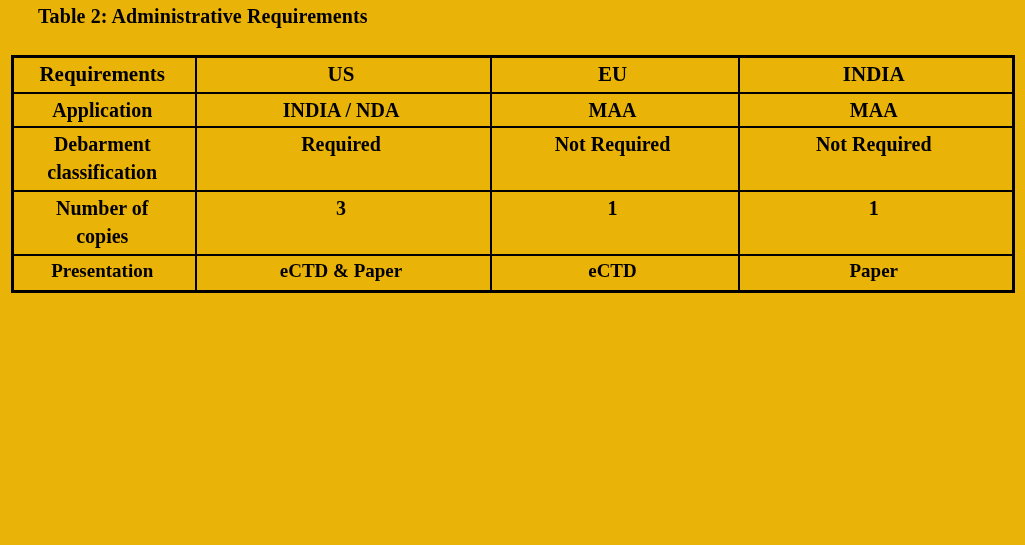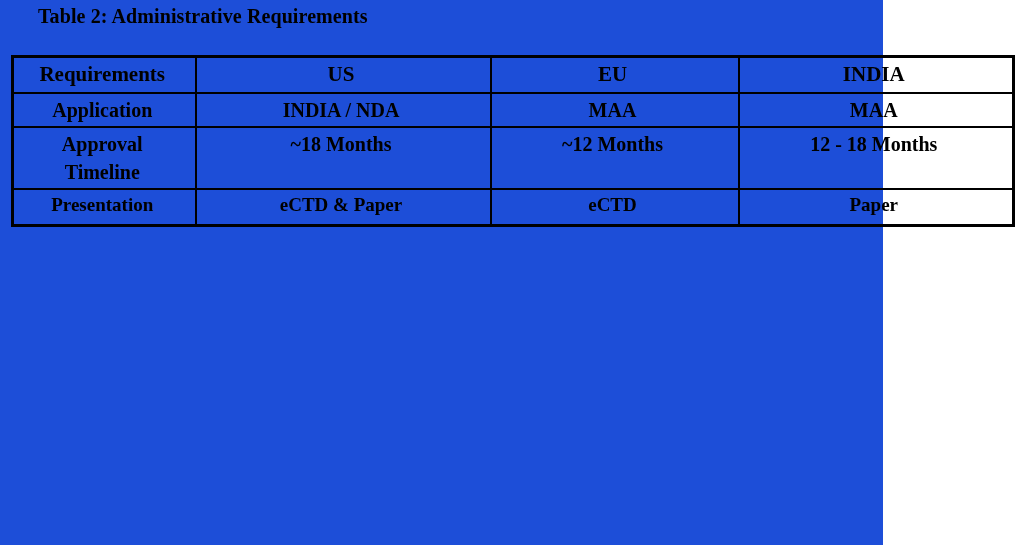--- a/index.html
+++ b/index.html
@@ -9,23 +9,23 @@
   }
   body {
     width: 1025px;
     height: 545px;
     font-family: "Liberation Serif", "DejaVu Serif", serif;
     color: #000000;
     overflow: hidden;
   }
   .page {
     position: relative;
-    width: 883px;
+    width: 1025px;
     height: 545px;
-    background: #1d4ed8;
+    background: #eab308;
   }
   .table-title {
     position: absolute;
     left: 38px;
     top: 3px;
     font-size: 20px;
     font-weight: bold;
     letter-spacing: 0.1px;
     line-height: 26px;
     white-space: nowrap;
@@ -99,26 +99,33 @@
           <th>INDIA</th>
         </tr>
       </thead>
       <tbody>
         <tr class="r-application">
           <td class="cell-multiline">Application</td>
           <td class="cell-multiline">INDIA / NDA</td>
           <td class="cell-multiline">MAA</td>
           <td class="cell-multiline">MAA</td>
         </tr>
-        <tr class="r-timeline">
-          <td class="cell-multiline">Approval
-Timeline</td>
-          <td class="cell-multiline">~18 Months</td>
-          <td class="cell-multiline">~12 Months</td>
-          <td class="cell-multiline">12 - 18 Months</td>
+        <tr class="r-debarment">
+          <td class="cell-multiline">Debarment
+classification</td>
+          <td class="cell-multiline">Required</td>
+          <td class="cell-multiline">Not Required</td>
+          <td class="cell-multiline">Not Required</td>
+        </tr>
+        <tr class="r-copies">
+          <td class="cell-multiline">Number of
+copies</td>
+          <td class="cell-multiline">3</td>
+          <td class="cell-multiline">1</td>
+          <td class="cell-multiline">1</td>
         </tr>
         <tr class="r-presentation">
           <td class="cell-multiline">Presentation</td>
           <td class="cell-multiline">eCTD &amp; Paper</td>
           <td class="cell-multiline">eCTD</td>
           <td class="cell-multiline">Paper</td>
         </tr>
       </tbody>
     </table>
   </div>

